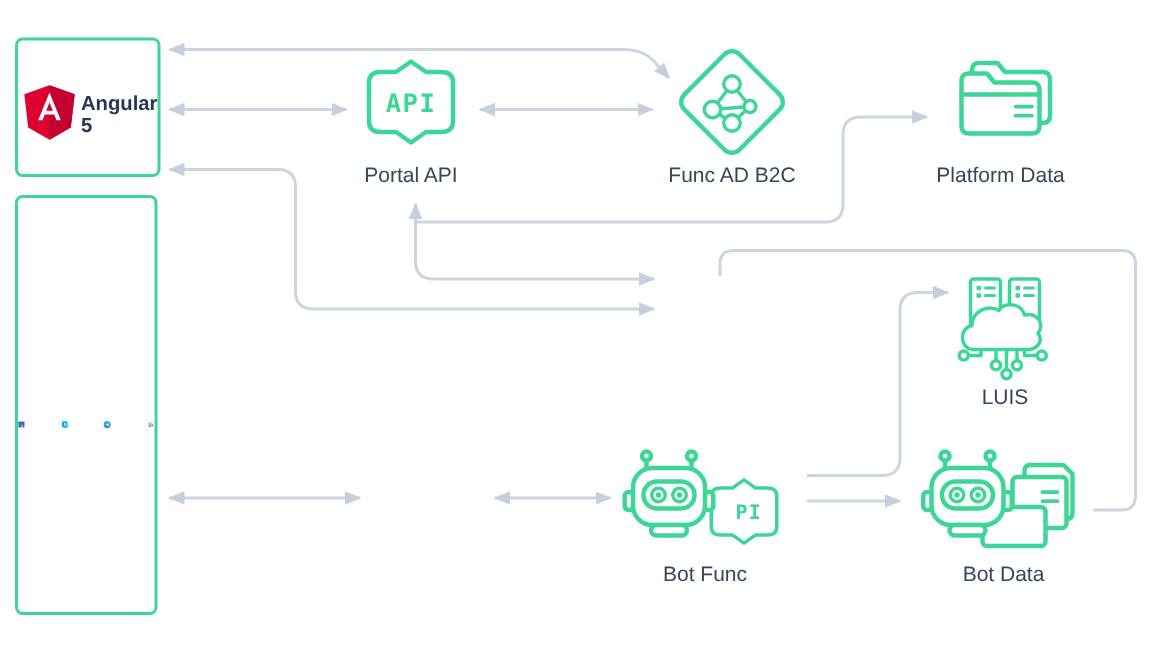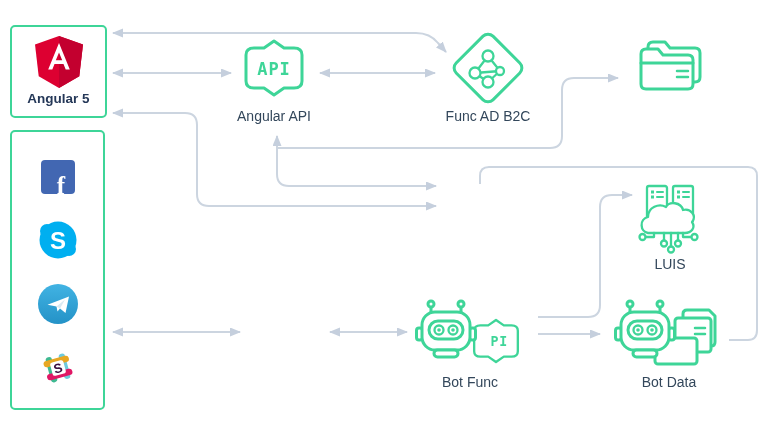--- a/index.html
+++ b/index.html
@@ -1,20 +1,20 @@
 <!DOCTYPE html>
 <html><head>
 <meta charset="utf-8">
 <style>
   html,body{margin:0;padding:0;background:#ffffff;}
   #stage{position:relative;width:770px;height:440px;background:#ffffff;overflow:hidden;
          font-family:"Liberation Sans","DejaVu Sans",sans-serif;}
   #connectors{position:absolute;left:0;top:0;z-index:0;}
   .client-box{position:absolute;background:#fff;border:2px solid #3ed598;border-radius:5px;
-              box-sizing:border-box;z-index:1;display:flex;flex-direction:column;align-items:center;}
+              box-sizing:border-box;z-index:1;display:flex;align-items:center;}
   #angular-box{left:10px;top:25px;width:97px;height:93px;justify-content:flex-start;padding-top:7px;}
   #channels-box{left:10px;top:130px;width:95px;height:280px;padding-top:26px;gap:24px;}
   .node{position:absolute;width:150px;display:flex;flex-direction:column;z-index:1;}
   .node-label{margin-top:2px;font-size:14px;color:#33475b;text-align:center;line-height:16px;}
   .angular-label{font-size:13.5px;font-weight:bold;color:#253858;margin-top:1px;}
   .g-stroke{stroke:#3ed598;fill:none;stroke-width:3;stroke-linecap:round;stroke-linejoin:round;}
   .g-stroke-thin{stroke:#3ed598;fill:none;stroke-width:2.3;stroke-linecap:round;stroke-linejoin:round;}
   .g-fillwhite{fill:#ffffff;}
   .badge-text{fill:#3ed598;font-family:"DejaVu Sans Mono","Liberation Mono",monospace;
               font-weight:bold;letter-spacing:1px;}
@@ -87,21 +87,21 @@
         <text x="0" y="4.8" text-anchor="middle" font-size="13" font-weight="bold" fill="#3b0f3f">S</text>
       </g>
     </svg>
   </div>
 
   <div class="node" style="left:199px;top:30px;">
     <svg width="150" height="76" viewBox="-75 -38 150 76">
       <path class="g-stroke g-fillwhite" d="M -10,-20 L 0,-27 L 10,-20 H 20 Q 28,-20 28,-13 V 13 Q 28,20 20,20 H 10 L 0,27 L -10,20 H -20 Q -28,20 -28,13 V -13 Q -28,-20 -20,-20 Z"></path>
       <text class="badge-text" x="0" y="6.5" text-anchor="middle" font-size="17">API</text>
     </svg>
-    <div class="node-label">Angular API</div>
+    <div class="node-label">Portal API</div>
   </div>
 
   <div class="node" style="left:413px;top:30px;">
     <svg width="150" height="76" viewBox="-75 -38 150 76">
       <rect class="g-stroke g-fillwhite" x="-26" y="-26" width="52" height="52" rx="7" transform="rotate(45)"></rect>
       <g class="g-stroke-thin">
         <path d="M 0,-12 L -13,5 M 0,-12 L 12,3 M -13,5 L 12,3 M -13,5 L 0,14 M 0,14 L 12,3"></path>
         <circle class="g-fillwhite" cx="0" cy="-12" r="5.5"></circle>
         <circle class="g-fillwhite" cx="-13" cy="5" r="5.5"></circle>
         <circle class="g-fillwhite" cx="12" cy="3" r="4"></circle>
@@ -113,20 +113,21 @@
 
   <div class="node" style="left:592px;top:30px;">
     <svg width="150" height="76" viewBox="-75 -38 150 76">
       <g class="g-stroke">
         <path class="g-fillwhite" transform="translate(7,-7)" d="M -26,16 V -14 Q -26,-19 -21,-19 H -9 L -4,-13 H 21 Q 26,-13 26,-8 V 16 Q 26,21 21,21 H -21 Q -26,21 -26,16 Z"></path>
         <path class="g-fillwhite" d="M -26,16 V -14 Q -26,-19 -21,-19 H -9 L -4,-13 H 21 Q 26,-13 26,-8 V 16 Q 26,21 21,21 H -21 Q -26,21 -26,16 Z"></path>
         <path d="M -26,-5 H 26"></path>
         <path stroke-width="2.5" d="M 10,3 H 21 M 10,9 H 21"></path>
       </g>
     </svg>
+    <div class="node-label">Platform Data</div>
   </div>
 
 
   <div class="node" style="left:595px;top:178px;">
     <svg width="150" height="76" viewBox="-75 -38 150 76">
       <g class="g-stroke-thin" stroke-width="2.5">
         <rect class="g-fillwhite" x="-23" y="-30" width="20" height="36" rx="2"></rect>
         <rect class="g-fillwhite" x="3" y="-30" width="20" height="36" rx="2"></rect>
         <path stroke-width="2" d="M -13,-24 H -7 M -13,-19 H -7 M 13,-24 H 19 M 13,-19 H 19"></path>
         <rect x="-19" y="-25.5" width="3" height="3" fill="#3ed598" stroke="none"></rect>

